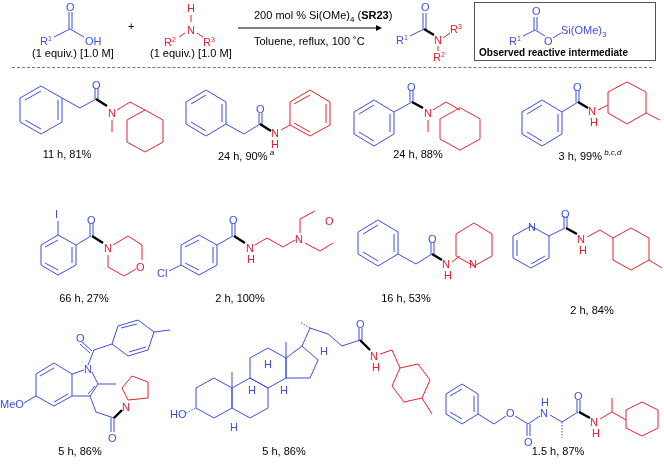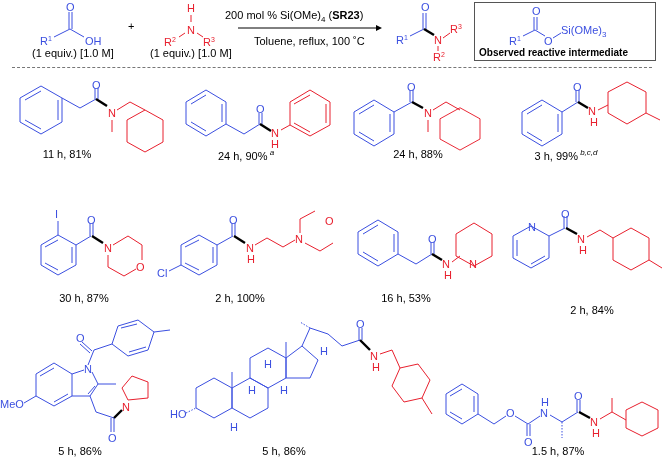--- a/index.html
+++ b/index.html
@@ -41,21 +41,21 @@
     <text class="rt" x="27" y="10">H</text>
     <line class="r" x1="31" y1="13" x2="31" y2="20"></line>
     <text class="rt" x="27" y="32">N</text>
     <line class="r" x1="25" y1="31" x2="19" y2="35"></line>
       <line class="r" x1="37" y1="31" x2="43" y2="35"></line>
     <text class="rt" x="4" y="44">R<tspan font-size="7" dy="-4">2</tspan></text>
     <text class="rt" x="43" y="44">R<tspan font-size="7" dy="-4">3</tspan></text>
   </svg>
   <div class="lbl" style="left:150px;top:47px">(1 equiv.) [1.0 M]</div>
 
-  <div class="lbl" style="left:225px;top:9px">
+  <div class="lbl" style="left:254px;top:9px">
     <span>200 mol % Si(OMe)</span><sub style="font-size:8px">4</sub><span> (</span><b>SR23</b><span>)</span>
   </div>
   <svg class="abs" style="left:236px;top:24px" width="146" height="8">
     <line x1="2" y1="4" x2="140" y2="4" stroke="#000" stroke-width="1"></line>
     <polygon points="140,1 146,4 140,7" fill="#000"></polygon>
   </svg>
   <div class="lbl" style="left:254px;top:35px">Toluene, reflux, 100 ˚C</div>
 
   <svg class="abs" style="left:390px;top:0" width="80" height="62">
     <text class="bt" x="31" y="11">O</text>
@@ -156,21 +156,21 @@
   <line class="b" x1="58" y1="10" x2="58" y2="22"></line>
     <line class="b" x1="61" y1="10" x2="61" y2="22"></line>
   <text class="bt" x="55" y="11">O</text>
   <line class="k" x1="60" y1="22" x2="70" y2="28"></line>
   <text class="rt" x="70" y="35">N</text>
   <text class="rt" x="72" y="46">H</text>
   <line class="r" x1="80" y1="30" x2="90" y2="25"></line>
   <polygon class="r" points="90,25 90,4 109,-6 128,4 128,25 109,36" transform="translate(0,8)"></polygon>
   <line class="r" x1="128" y1="33" x2="142" y2="40"></line>
 </svg>
-<div class="cap" style="left:566px;top:148px"><span>3 h, 99%</span><sup> <span>b,c,d</span></sup></div>
+<div class="cap" style="left:590px;top:148px"><span>3 h, 99%</span><sup> <span>b,c,d</span></sup></div>
 
 <svg class="abs" style="left:36px;top:205px" width="120" height="80">
   <text class="bt" x="19" y="13">I</text>
   <line class="b" x1="22" y1="16" x2="22" y2="30"></line>
   <polygon class="b" points="5,40 22,30 40,40 40,60 22,70 5,60"></polygon>
   <line class="b" x1="9" y1="42" x2="22" y2="35"></line>
     <line class="b" x1="36" y1="42" x2="36" y2="58"></line>
     <line class="b" x1="9" y1="58" x2="22" y2="65"></line>
   <line class="b" x1="40" y1="40" x2="55" y2="31"></line>
   <line class="b" x1="54" y1="18" x2="54" y2="31"></line>
@@ -179,21 +179,21 @@
   <line class="k" x1="56" y1="31" x2="67" y2="38"></line>
   <text class="rt" x="68" y="47">N</text>
   <line class="r" x1="77" y1="40" x2="92" y2="31"></line>
     <line class="r" x1="92" y1="31" x2="106" y2="40"></line>
   <line class="r" x1="106" y1="40" x2="106" y2="55"></line>
   <text class="rt" x="100" y="66">O</text>
   <line class="r" x1="100" y1="64" x2="88" y2="71"></line>
     <line class="r" x1="88" y1="71" x2="72" y2="62"></line>
     <line class="r" x1="72" y1="62" x2="72" y2="50"></line>
 </svg>
-<div class="cap" style="left:84px;top:292px"><span>30 h, 87%</span></div>
+<div class="cap" style="left:84px;top:292px"><span>66 h, 27%</span></div>
 
 <svg class="abs" style="left:155px;top:205px" width="180" height="80">
   <text class="bt" x="2" y="72">Cl</text>
   <line class="b" x1="14" y1="66" x2="26" y2="60"></line>
   <polygon class="b" points="26,60 26,40 44,30 62,40 62,60 44,70"></polygon>
   <line class="b" x1="30" y1="42" x2="44" y2="35"></line>
     <line class="b" x1="58" y1="42" x2="58" y2="58"></line>
     <line class="b" x1="30" y1="58" x2="44" y2="65"></line>
   <line class="b" x1="62" y1="40" x2="78" y2="31"></line>
   <line class="b" x1="77" y1="18" x2="77" y2="31"></line>

